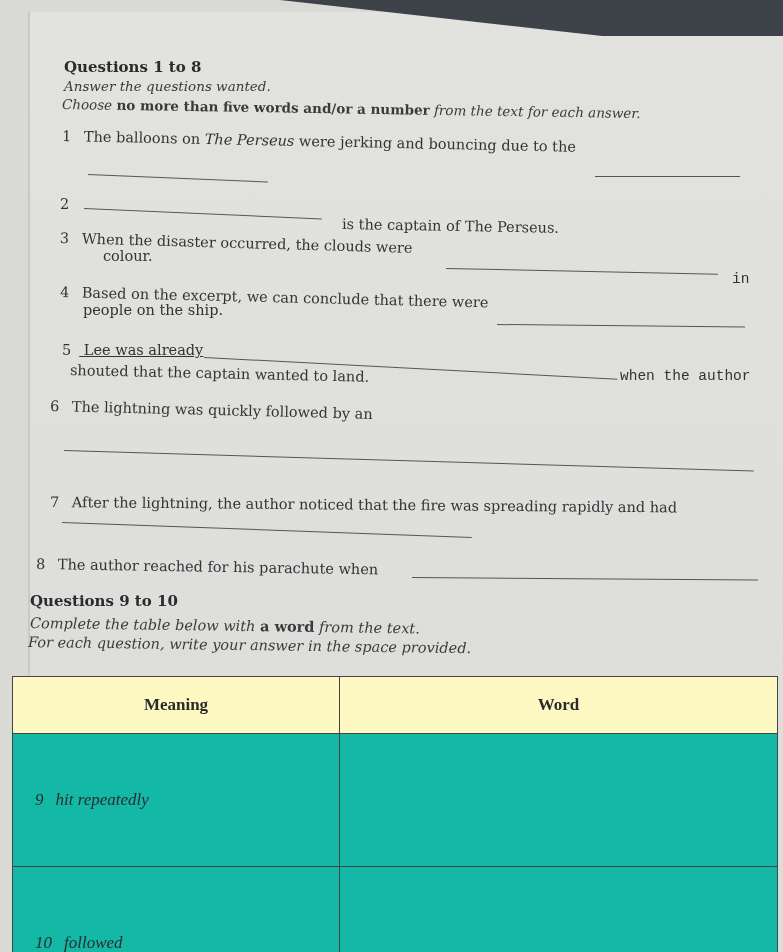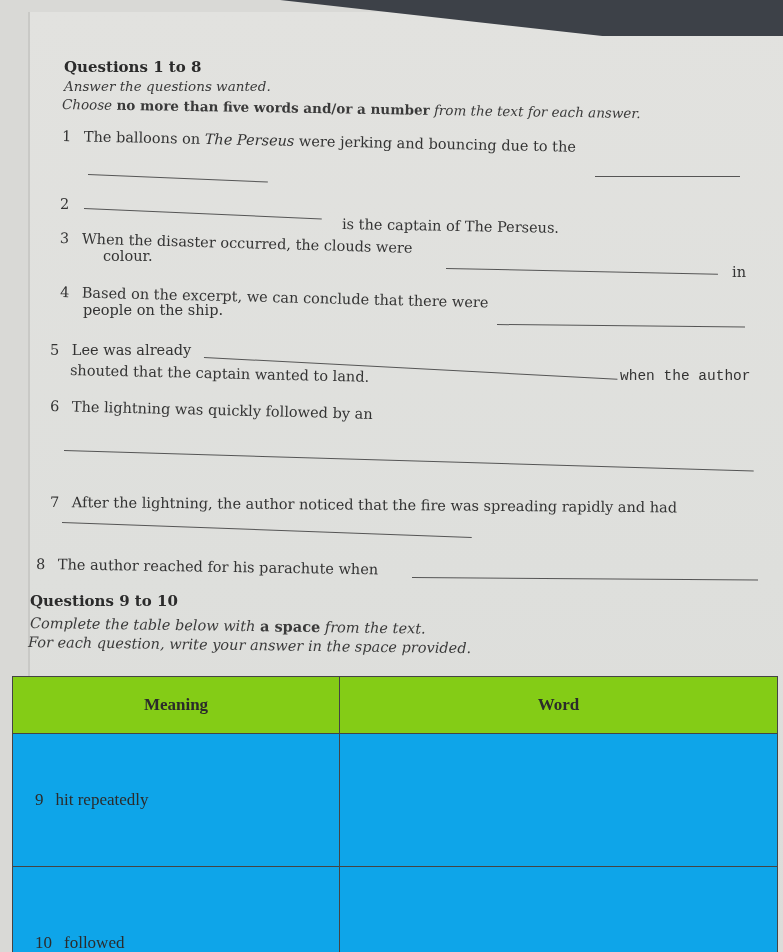--- a/index.html
+++ b/index.html
@@ -72,32 +72,33 @@
       position: absolute;
       left: 12px;
       top: 676px;
       width: 766px;
       border-collapse: collapse;
       font-family: "Liberation Serif", "DejaVu Serif", serif;
       font-size: 17px;
       color: #2b2b2b;
     }
     table.answers th {
-      background: #84cc16;
+      background: #fef9c3;
       border: 1.5px solid #444;
       height: 54px;
       font-weight: bold;
       font-size: 17px;
     }
     table.answers td {
       border: 1.5px solid #444;
-      background: #0ea5e9;
+      background: #14b8a6;
       height: 130px;
       vertical-align: middle;
       padding-left: 22px;
+      font-style: italic;
     }
     table.answers td.word-cell { padding-left: 0; }
     .row-num { margin-right: 12px; }
   </style>
 </head>
 <body>
 
 <div class="page-bg"></div>
 <div class="dark-top"></div>
 
@@ -123,30 +124,30 @@
   <div class="q" style="left:60px; top:196px;">2</div>
   <div class="blank" style="left:84px; top:208px; width:238px; transform:rotate(2.5deg); transform-origin:left;"></div>
   <div class="q" style="left:342px; top:216px; transform:rotate(1deg); transform-origin:left;">is the captain of The Perseus.</div>
 
   <div class="q" style="left:60px; top:230px; transform:rotate(1.6deg); transform-origin:left;">
     <span class="num">3</span>
     <span>When the disaster occurred, the clouds were</span>
   </div>
   <div class="q" style="left:76px; top:248px;margin-left:27px;">colour.</div>
   <div class="blank" style="left:446px; top:268px; width:272px; transform:rotate(1.2deg); transform-origin:left;"></div>
-  <div class="q" style="left:732px; top:264px;">in</div>
+  <div class="q" style="left:732px; top:271px;font-family:Liberation Mono, monospace;">in</div>
 
   <div class="q" style="left:60px; top:284px; transform:rotate(1.4deg); transform-origin:left;">
     <span class="num">4</span>
     <span>Based on the excerpt, we can conclude that there were</span>
   </div>
   <div class="q" style="left:76px; top:302px;margin-left:7px;">people on the ship.</div>
   <div class="blank" style="left:497px; top:324px; width:248px; transform:rotate(0.6deg); transform-origin:left;"></div>
 
-  <div class="q" style="left:50px; top:342px;">
+  <div class="q" style="left:62px; top:342px;text-decoration:underline;">
     <span class="num">5</span>
     <span>Lee was already</span>
   </div>
   <div class="blank" style="left:204px; top:357px; width:414px; transform:rotate(3deg); transform-origin:left;"></div>
   <div class="q" style="left:620px; top:368px;font-family:Liberation Mono, monospace;">when the author</div>
   <div class="q" style="left:70px; top:362px; transform:rotate(1.3deg); transform-origin:left;">shouted that the captain wanted to land.</div>
 
   <div class="q" style="left:50px; top:398px; transform:rotate(1.4deg); transform-origin:left;">
     <span class="num">6</span>
     <span>The lightning was quickly followed by an</span>
@@ -161,21 +162,21 @@
 
   <div class="q" style="left:36px; top:556px; transform:rotate(0.9deg); transform-origin:left;">
     <span class="num">8</span>
     <span>The author reached for his parachute when</span>
   </div>
   <div class="blank" style="left:412px; top:577px; width:346px; transform:rotate(0.4deg); transform-origin:left;"></div>
 
   <div class="heading" style="left:30px; top:592px;">Questions 9 to 10</div>
   <div class="instr" style="left:30px; top:614px; font-size:14.5px; transform:rotate(0.8deg); transform-origin:left;">
     <i>Complete the table below with</i>
-    <b>a space</b>
+    <b>a word</b>
     <i>from the text.</i>
   </div>
   <div class="instr it" style="left:28px; top:634px; font-size:14.5px; transform:rotate(0.8deg); transform-origin:left;">For each question, write your answer in the space provided.</div>
 
   <table class="answers">
     <thead>
       <tr>
         <th style="width:324px;">Meaning</th>
         <th>Word</th>
       </tr>

